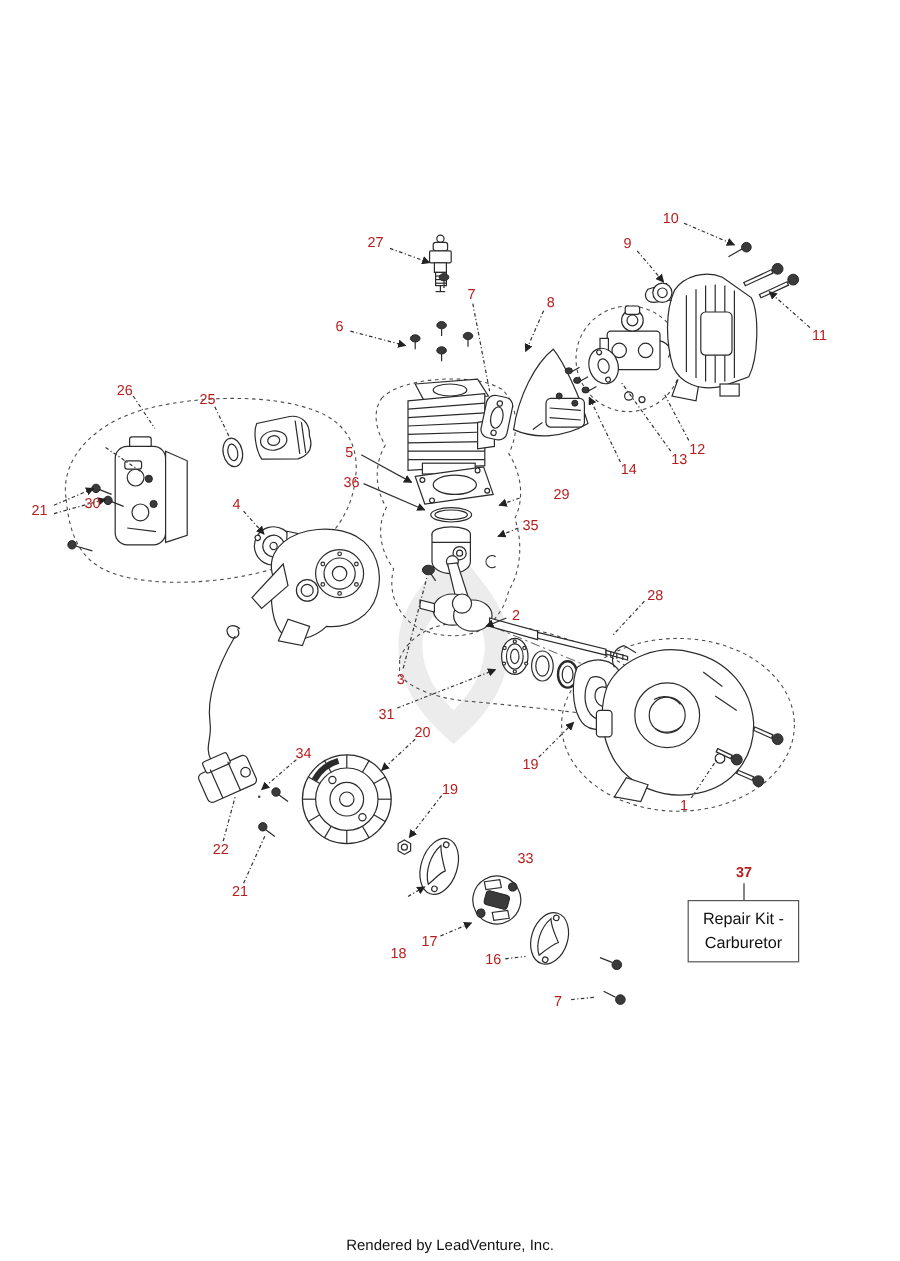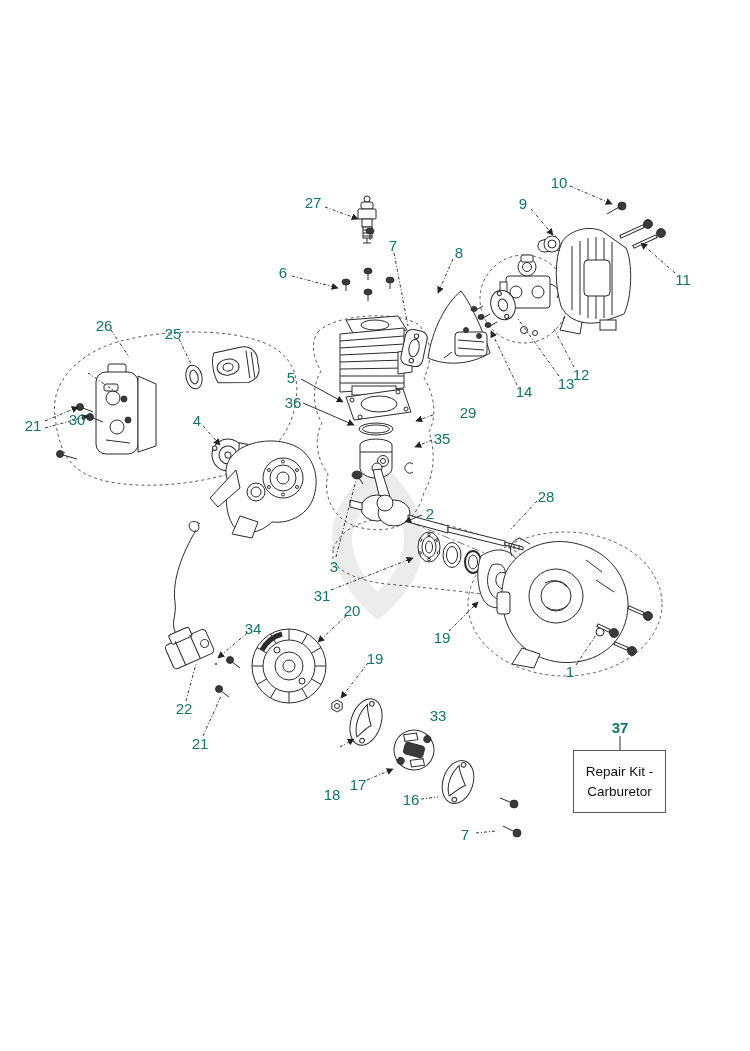--- a/index.html
+++ b/index.html
@@ -10,23 +10,23 @@
   #leaders{z-index:3;}
   .ln{stroke:#2b2b2b;fill:none;stroke-width:1;}
   .fw{fill:#ffffff;stroke:#2b2b2b;stroke-width:1;}
   .dk{fill:#3a3a3a;stroke:#222;stroke-width:0.8;}
   .dash{stroke:#4a4a4a;stroke-dasharray:3 3;fill:none;stroke-width:0.9;}
   .leader{stroke:#333;stroke-width:1;fill:none;stroke-dasharray:3 2 1 2;}
   .leader.solid{stroke-dasharray:none;}
   .watermark{position:absolute;left:241px;top:574px;z-index:2;font-size:19px;font-weight:600;
              letter-spacing:12px;color:#d9d9d9;white-space:nowrap;}
   #callout-layer{position:absolute;inset:0;z-index:4;}
-  .callout{position:absolute;transform:translate(-50%,-50%);font-size:15px;color:#0f766e;}
+  .callout{position:absolute;transform:translate(-50%,-50%);font-size:12px;color:#b91c1c;}
   .callout-bold{font-weight:bold;}
-  .repair-box{position:absolute;left:573px;top:750px;width:93px;height:63px;z-index:4;
+  .repair-box{position:absolute;left:573px;top:750px;width:93px;height:52px;z-index:4;
               border:1.4px solid #555;background:#fff;display:flex;align-items:center;
               justify-content:center;text-align:center;box-sizing:border-box;}
   .repair-box span{font-size:13.5px;line-height:1.45;color:#111;padding:0 6px;}
   .footer{position:absolute;left:0;right:0;top:1031px;z-index:4;text-align:center;
           font-size:12.5px;color:#111;}
 </style>
 </head>
 <body>
 
 <div class="stage">
@@ -515,13 +515,14 @@
       <span class="callout" style="left: 253px; top: 628px;">34</span>
       <span class="callout" style="left: 442px; top: 438px;">35</span>
       <span class="callout" style="left: 293px; top: 402px;">36</span>
       <span class="callout callout-bold" style="left: 620px; top: 727px;">37</span>
     </div>
 
   <div class="repair-box">
     <span>Repair Kit - Carburetor</span>
   </div>
 
+  <div class="footer">Rendered by LeadVenture, Inc.</div>
 </div>
 
 </body></html>

